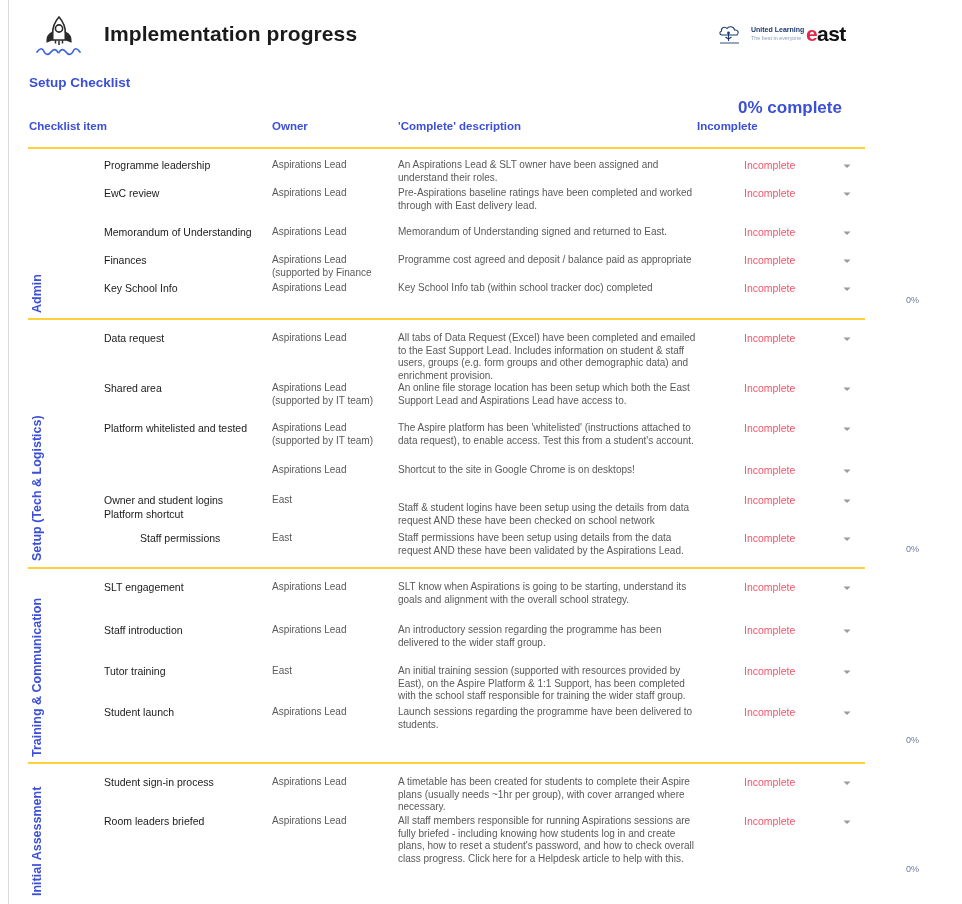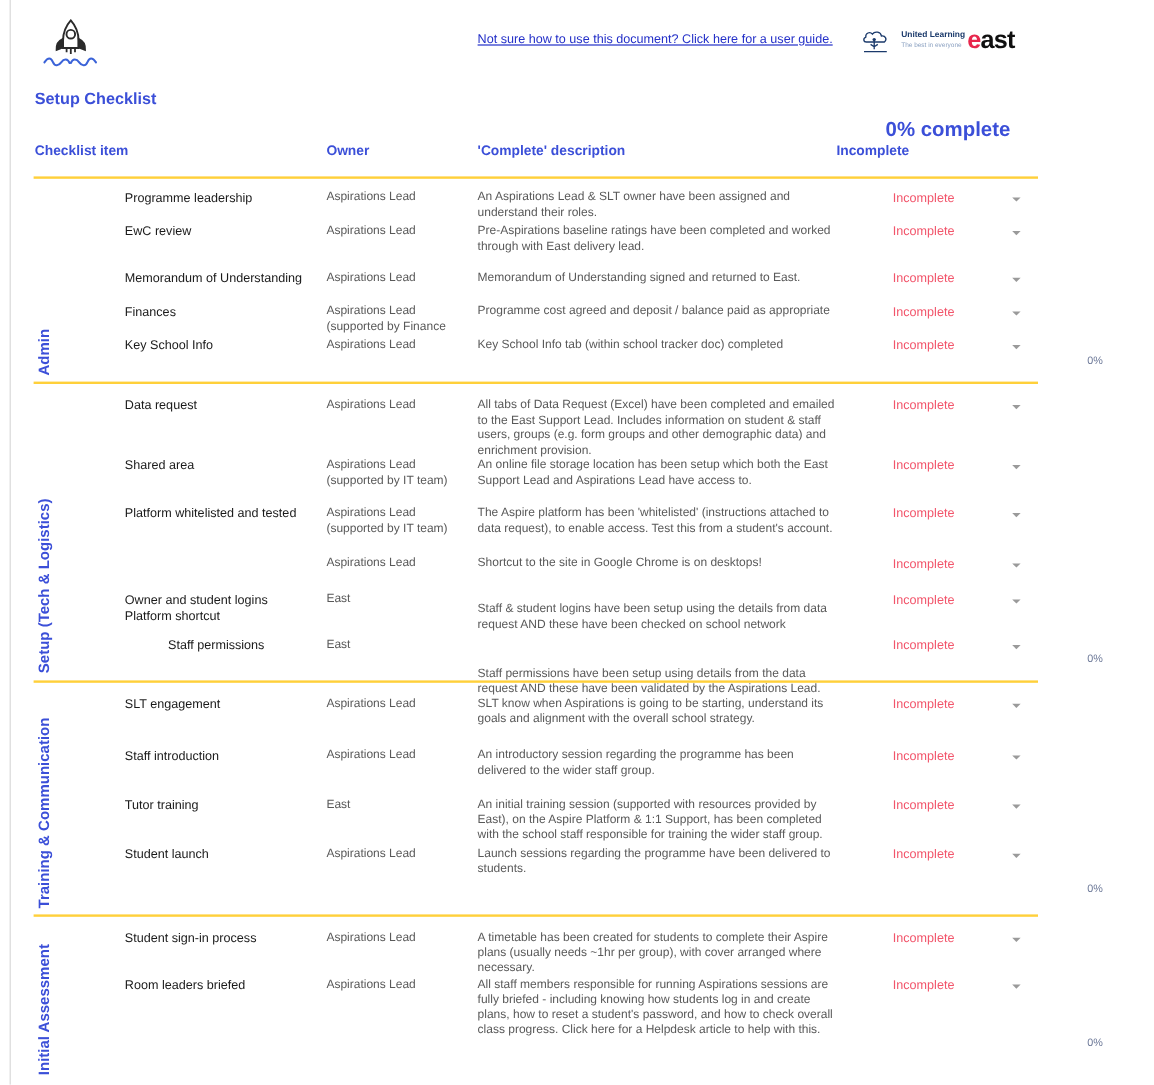--- a/index.html
+++ b/index.html
@@ -187,22 +187,22 @@
           <path d="M35.5 20.5 C39 22 41 25.5 40.8 29.5 L35.5 27.5 Z" fill="#2b2b2b"></path>
           <path d="M25.5 28 L25.5 31.5 M29 28.5 L29 33 M32.5 28 L32.5 31.5" stroke-width="1.5"></path>
         </g>
         <g fill="none" stroke="#3b63d8" stroke-width="1.7" stroke-linecap="round">
           <path d="M7 40 C10 35.5 12.5 36 14 39.5 C15.5 43 18.5 43.5 21 40 C23.5 36.5 26.5 37 28 40.5"></path>
           <path d="M29 40.5 C30.5 37 33.5 36.5 36 40 C38.5 43.5 41.5 43 43 39.5 C44.5 36 47 35.5 50 40"></path>
         </g>
       </svg>
     </div>
 
-
-    <a class="guide-link">Not sure how to use this document? Click here for a user guide.</a>
+    <div class="doc-title">Implementation progress</div>
+
 
     <div class="ul-logo">
       <svg width="30" height="22" viewBox="0 0 30 22">
         <path d="M4 11 C1.5 11 1 8 3.5 7 C3 3.5 7 2 9 4.5 C11 1.5 16 2.5 16.5 6 C20 5.5 21.5 9 19 11 Z" fill="none" stroke="#1b3a6b" stroke-width="1.1"></path>
         <path d="M10.5 10 L10.5 17 M7.5 13 L10.5 15 M13.5 13 L10.5 15" stroke="#1b3a6b" stroke-width="1.1" fill="none"></path>
         <circle cx="10.5" cy="9" r="1.4" fill="#1b3a6b"></circle>
         <path d="M2 19 L21 19" stroke="#1b3a6b" stroke-width="0.9"></path>
       </svg>
       <div class="ul-text">United Learning</div>
       <div class="ul-sub">The best in everyone</div>
@@ -315,21 +315,21 @@
       <div class="row-owner" style="top: 494px;">East</div>
       <div class="row-desc" style="top: 502px;">Staff &amp; student logins have been setup using the details from data request AND these have been checked on school network</div>
       <div class="row-status" style="top: 494px;">Incomplete</div>
       <div class="row-caret" style="top: 495px;">
         <svg width="12" height="12" viewBox="0 0 12 12">
           <path d="M2.5 4.5 L9.5 4.5 L6 8 Z" fill="#9a9a9a"></path>
         </svg>
       </div>
       <div class="row-title" style="left: 104px; top: 532px; margin-left: 36px;">Staff permissions</div>
       <div class="row-owner" style="top: 532px;">East</div>
-      <div class="row-desc" style="top: 532px; margin-top: 24px;">Staff permissions have been setup using details from the data request AND these have been validated by the Aspirations Lead.</div>
+      <div class="row-desc" style="top: 532px;">Staff permissions have been setup using details from the data request AND these have been validated by the Aspirations Lead.</div>
       <div class="row-status" style="top: 532px;">Incomplete</div>
       <div class="row-caret" style="top: 533px;">
         <svg width="12" height="12" viewBox="0 0 12 12">
           <path d="M2.5 4.5 L9.5 4.5 L6 8 Z" fill="#9a9a9a"></path>
         </svg>
       </div>
       <div class="section-pct" style="top: 544px;">0%</div>
       <div class="divider" style="top: 567px;"></div>
       <div class="section-label" style="left: 30px; top: 580px; height: 177px;">Training &amp; Communication</div>
       <div class="row-title" style="left: 104px; top: 581px;">SLT engagement</div>

